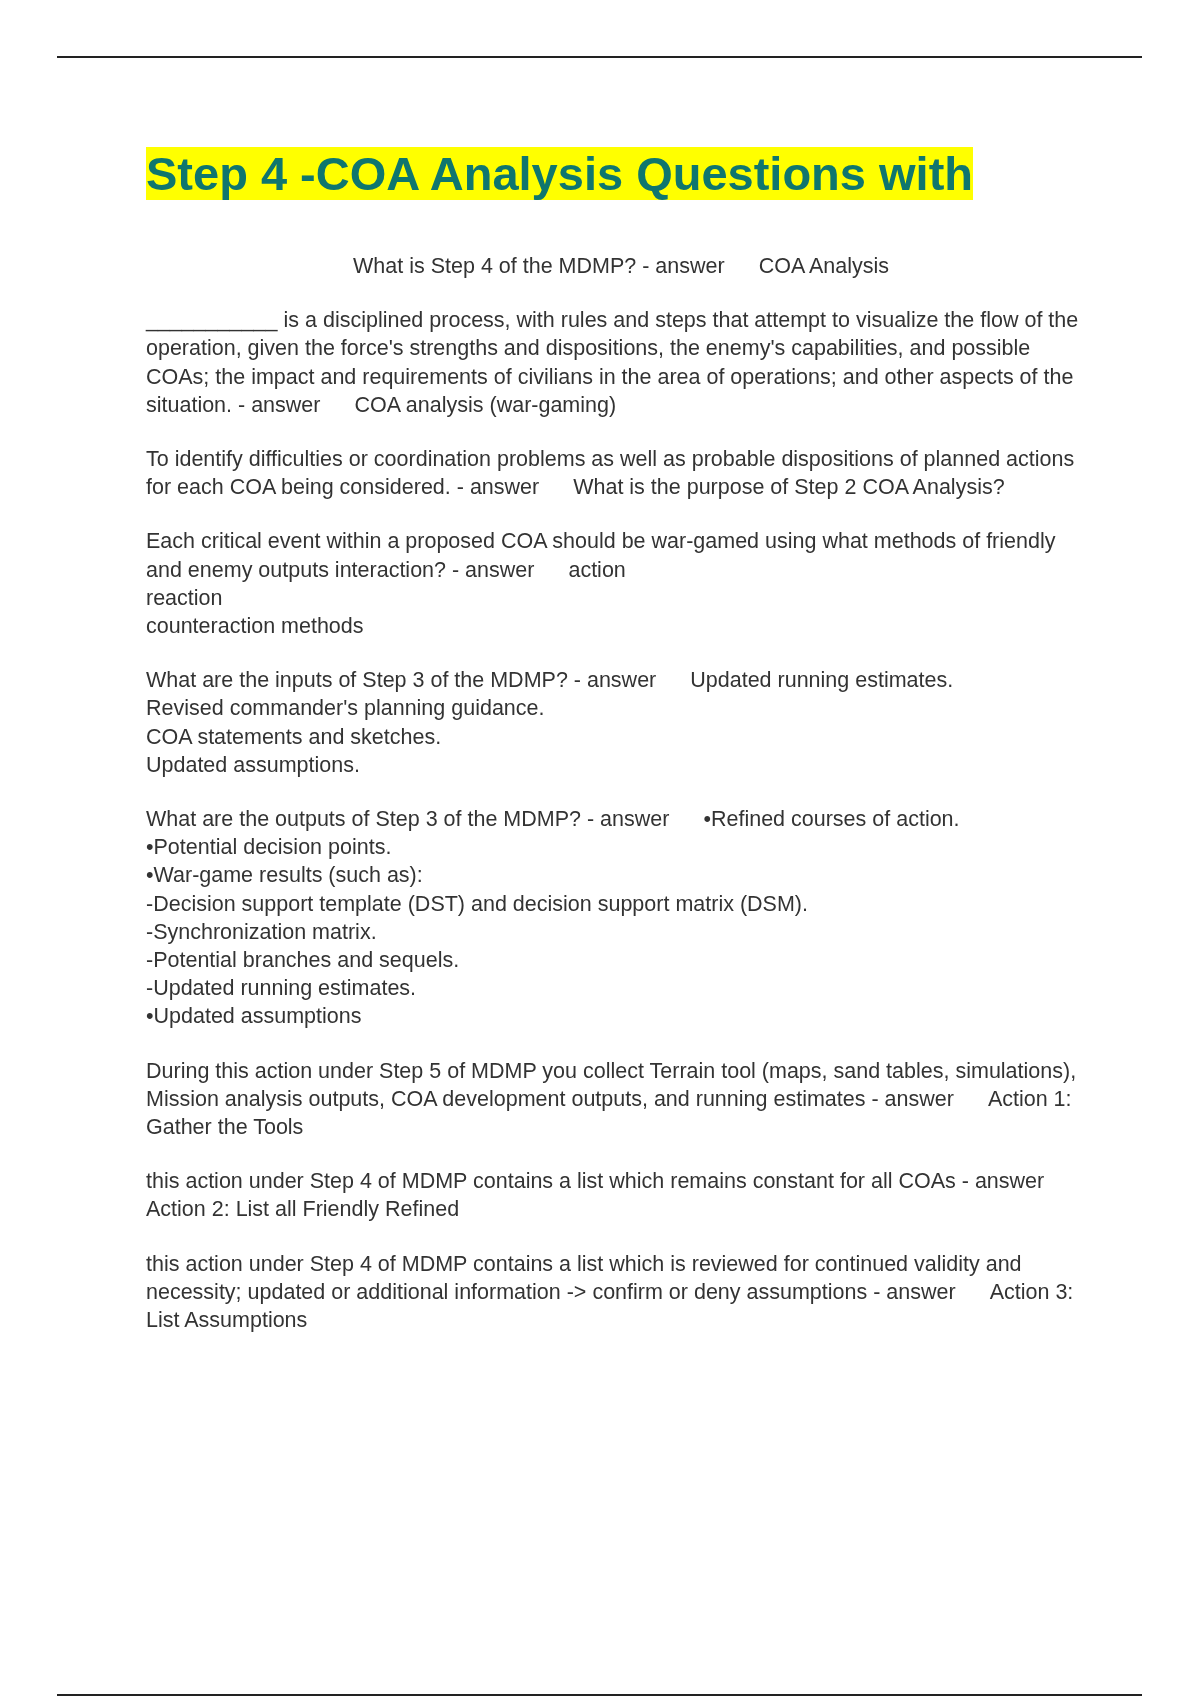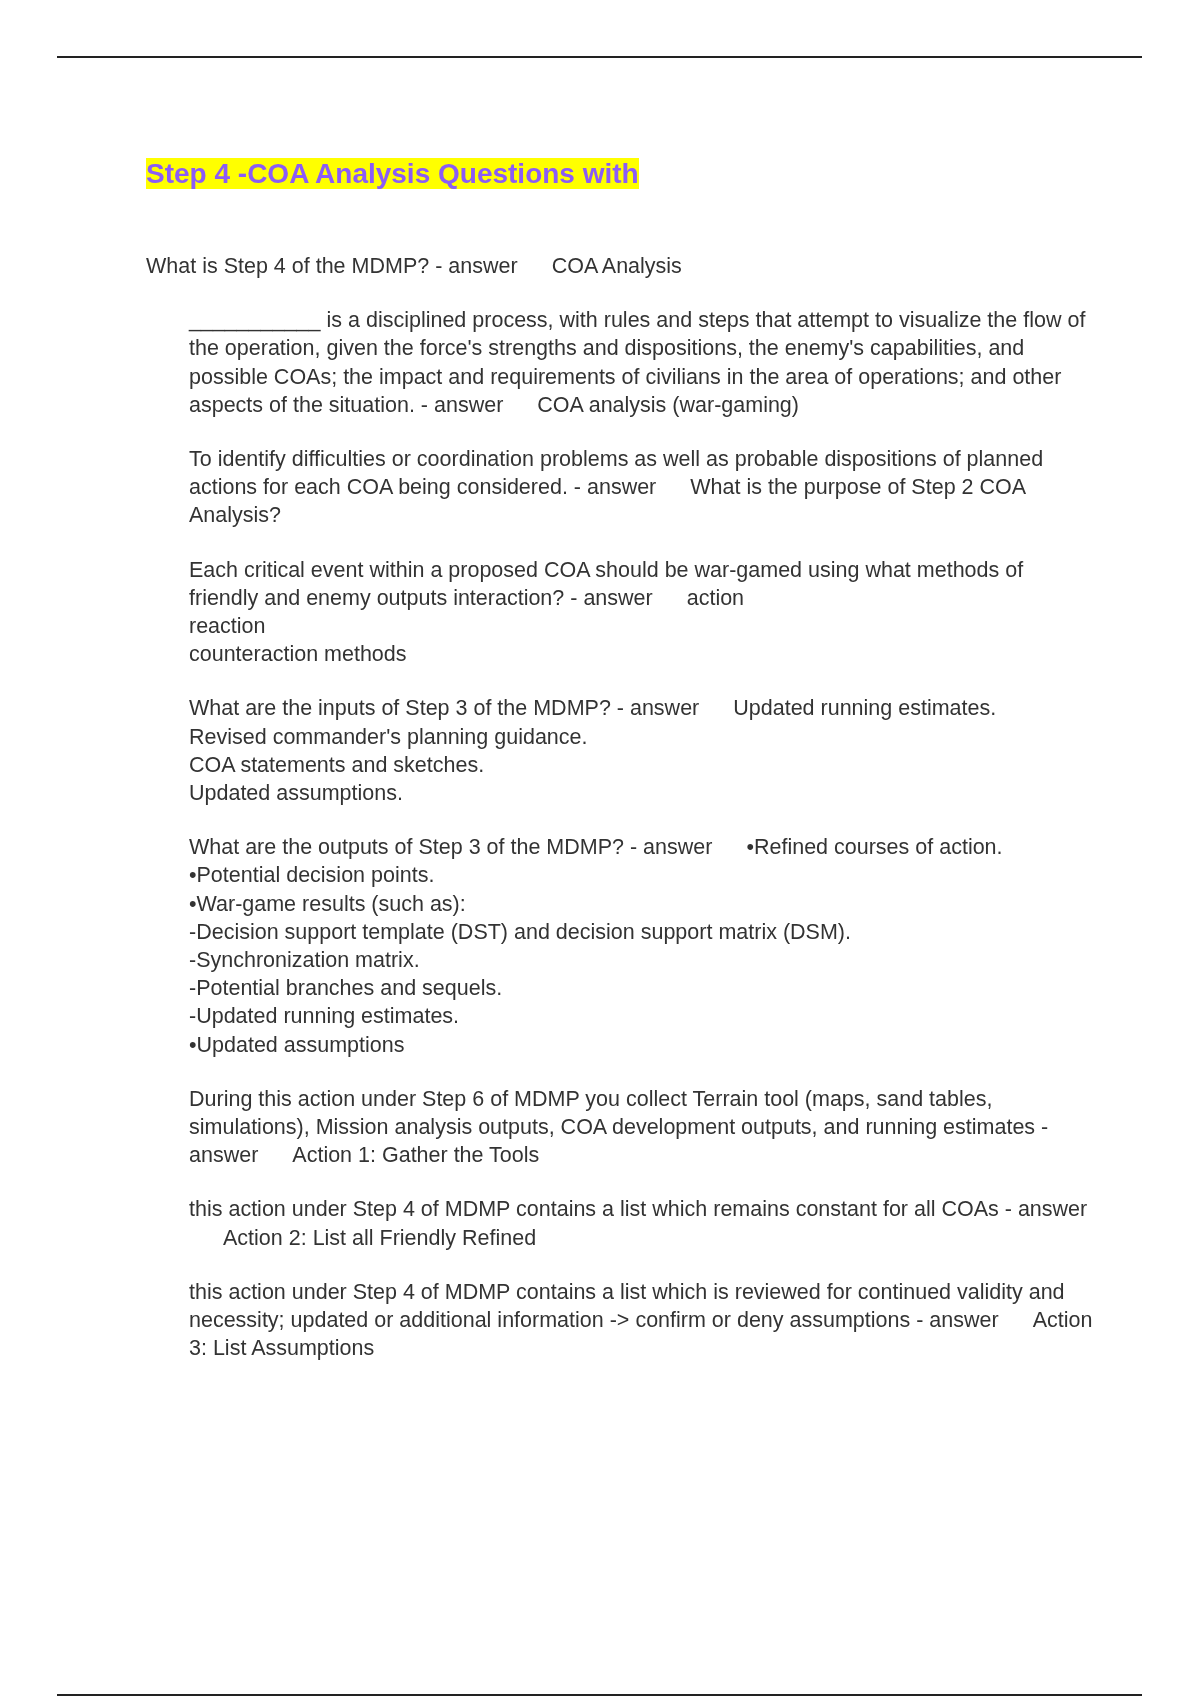--- a/index.html
+++ b/index.html
@@ -2,25 +2,25 @@
 <html><head>
 <meta charset="utf-8">
 <style>
   html, body { margin: 0; padding: 0; background: #ffffff; }
   body { width: 1200px; height: 1700px; position: relative; overflow: hidden;
          font-family: "Liberation Sans", sans-serif; color: #333333; }
   .rule { position: absolute; left: 57px; width: 1085px; height: 2px; background: #222222; }
   .rule.top { top: 56px; }
   .rule.bottom { top: 1694px; }
   .content { position: absolute; left: 146px; top: 146px; width: 950px; }
-  .title { font-weight: bold; font-size: 28px; line-height: 56px; color: #8b5cf6; margin: 0; }
+  .title { font-weight: bold; font-size: 47px; line-height: 56px; color: #0f766e; margin: 0; }
   .title span { background: #ffff00; }
   .qa { font-size: 21.5px; line-height: 28.2px; margin: 0; white-space: pre-wrap; }
-  .qa + .qa { margin-top: 26px; margin-left: 43px; }
-  .first-qa { margin-top: 50px !important; }
+  .qa + .qa { margin-top: 26px; }
+  .first-qa { margin-top: 50px !important; text-align: center; }
   .gap { display: inline-block; width: 34px; }
 </style>
 </head>
 <body>
 
 <div class="rule top"></div>
 
 <div class="content">
   <h1 class="title">
     <span>Step 4 -COA Analysis Questions with</span><br>
@@ -43,20 +43,20 @@
 
   <p class="qa"><span>What are the outputs of Step 3 of the MDMP? - answer</span><span class="gap"></span><span>•Refined courses of action.
 •Potential decision points.
 •War-game results (such as):
 -Decision support template (DST) and decision support matrix (DSM).
 -Synchronization matrix.
 -Potential branches and sequels.
 -Updated running estimates.
 •Updated assumptions</span></p>
 
-  <p class="qa"><span>During this action under Step 6 of MDMP you collect Terrain tool (maps, sand tables, simulations), Mission analysis outputs, COA development outputs, and running estimates - answer</span><span class="gap"></span><span>Action 1: Gather the Tools</span></p>
+  <p class="qa"><span>During this action under Step 5 of MDMP you collect Terrain tool (maps, sand tables, simulations), Mission analysis outputs, COA development outputs, and running estimates - answer</span><span class="gap"></span><span>Action 1: Gather the Tools</span></p>
 
   <p class="qa"><span>this action under Step 4 of MDMP contains a list which remains constant for all COAs - answer</span><span class="gap"></span><span>Action 2: List all Friendly Refined</span></p>
 
   <p class="qa"><span>this action under Step 4 of MDMP contains a list which is reviewed for continued validity and necessity; updated or additional information -&gt; confirm or deny assumptions - answer</span><span class="gap"></span><span>Action 3: List Assumptions</span></p>
 </div>
 
 <div class="rule bottom"></div>
 
 </body></html>

